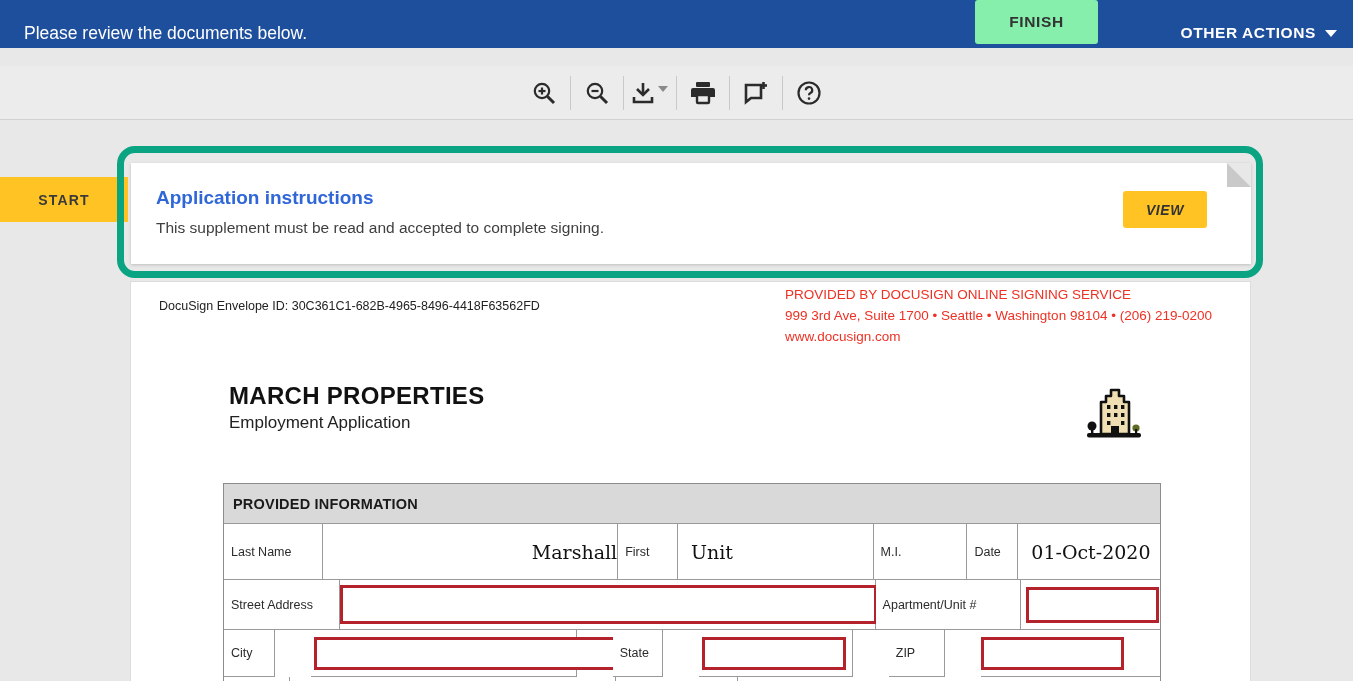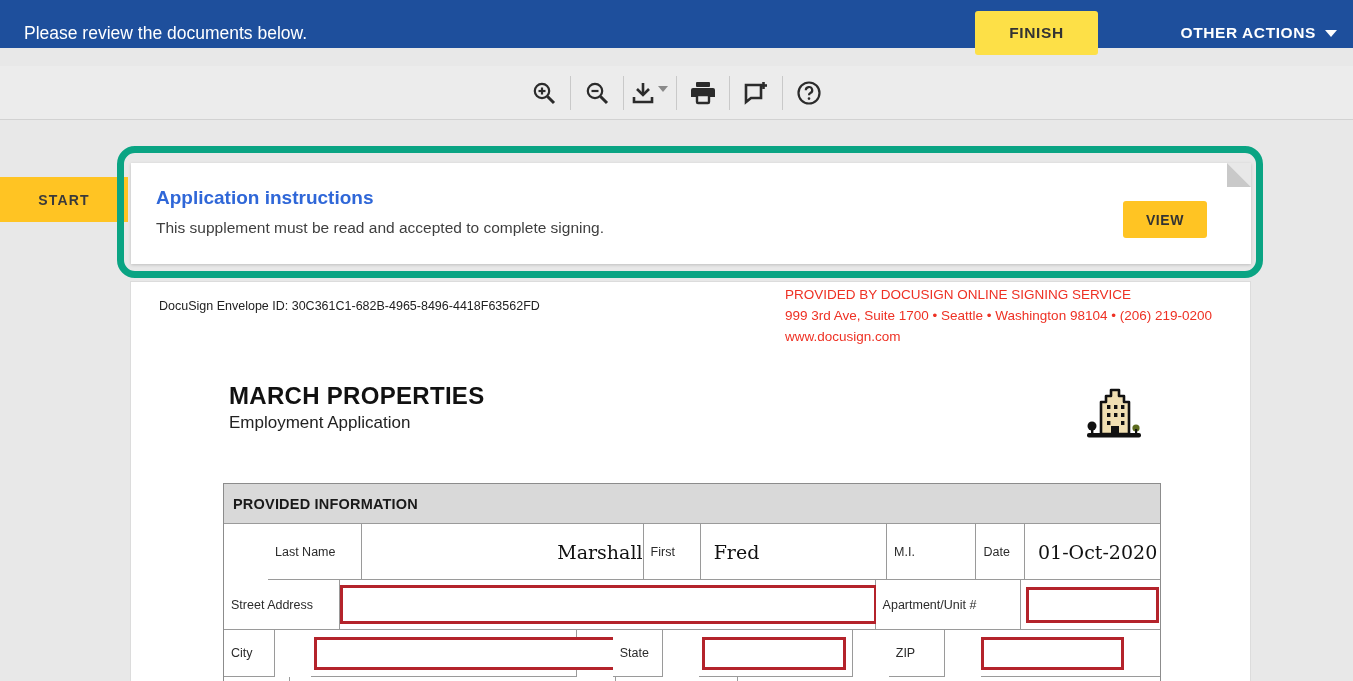--- a/index.html
+++ b/index.html
@@ -4,22 +4,22 @@
 <style>
   * { margin:0; padding:0; box-sizing:border-box; }
   html,body { width:1353px; height:681px; }
   body { font-family:"Liberation Sans", sans-serif; background:#e8e8e8; overflow:hidden; }
   .app { position:relative; width:1353px; height:681px; }
 
   
   .topbar { position:absolute; left:0; top:0; width:1353px; height:48px; background:#1e4f9c; }
   .topbar-msg { position:absolute; left:24px; top:0; height:66px; line-height:66px;
                 color:#ffffff; font-size:17.5px; }
-  .finish-btn { position:absolute; left:975px; top:11px; width:123px; height:44px;
-                background:#fde047; border:none; border-radius:3px; cursor:pointer;
+  .finish-btn { position:absolute; left:975px; top:0; width:123px; height:44px;
+                background:#86efac; border:none; border-radius:3px; cursor:pointer;
                 font-family:"Liberation Sans", sans-serif; font-size:15.5px; font-weight:bold;
                 letter-spacing:.6px; color:#333333;text-align:center; }
   .other-actions { position:absolute; right:16px; top:0; height:66px; line-height:66px;
                    color:#ffffff; font-size:15.5px; font-weight:bold; letter-spacing:.6px;
                    cursor:pointer; display:flex; align-items:center; gap:9px; }
   .caret-down { display:inline-block; width:0; height:0; border-left:6px solid transparent;
                 border-right:6px solid transparent; border-top:7px solid #ffffff; }
 
   
   .toolbar { position:absolute; left:0; top:66px; width:1353px; height:54px; background:#ececec;
@@ -41,23 +41,23 @@
                border:7px solid #0aa483; border-radius:18px; z-index:5; pointer-events:none; }
   .inst-card { position:absolute; left:131px; top:163px; width:1120px; height:101px; background:#ffffff;
                box-shadow:0 1px 3px rgba(0,0,0,.18); z-index:4; }
   .dogear-bg { position:absolute; top:0; right:0; width:0; height:0;
                border-top:24px solid #e8e8e8; border-left:24px solid transparent; }
   .dogear-fold { position:absolute; top:0; right:0; width:0; height:0;
                  border-bottom:24px solid #c9c9c9; border-right:24px solid transparent; }
   .inst-title { position:absolute; left:25px; top:24px; font-size:19px; font-weight:bold;
                 color:#2f67d8; cursor:pointer; }
   .inst-desc { position:absolute; left:25px; top:56px; font-size:15.5px; color:#3f3f3f; }
-  .view-btn { position:absolute; left:992px; top:38px; width:84px; height:37px; background:#ffc423;
+  .view-btn { position:absolute; left:992px; top:28px; width:84px; height:37px; background:#ffc423;
               border:none; border-radius:3px; cursor:pointer; font-family:"Liberation Sans", sans-serif;
-              font-size:14px; font-weight:bold; letter-spacing:.6px; color:#333333; }
+              font-size:14px; font-weight:bold; letter-spacing:.6px; color:#333333;font-style:italic; }
 
   
   .doc-page { position:absolute; left:130px; top:281px; width:1121px; height:400px; background:#ffffff;
               border:1px solid #dcdcdc; border-bottom:none; }
   .envelope-id { position:absolute; left:28px; top:17px; font-size:12.5px; color:#222222; }
   .demo-notice { position:absolute; left:654px; top:2px; color:#ee3124; font-size:13.5px; line-height:21px; white-space:nowrap; }
   .doc-title { position:absolute; left:98px; top:100px; }
   .company-name { font-size:24px; font-weight:bold; color:#111111; letter-spacing:.3px; }
   .form-subtitle { font-size:17px; color:#222222; margin-top:3px; }
   .building { position:absolute; left:952px; top:100px; }
@@ -200,31 +200,31 @@
           <rect x="8" y="46" width="2.4" height="7" fill="#111111"></rect>
         <circle cx="53" cy="46" r="3.6" fill="#5c6b1e"></circle>
           <rect x="52" y="47" width="2.2" height="6" fill="#111111"></rect>
       </svg>
     </div>
 
     <div class="app-table">
       <div class="t-header">PROVIDED INFORMATION</div>
 
       <div class="t-row row1">
-        <div class="t-cell" style="width:99px;margin-left:44px;">
+        <div class="t-cell" style="width:99px;">
             <span class="lbl">Last Name</span>
           </div>
         <div class="t-cell" style="width:296px;justify-content:flex-end;">
             <span class="val">Marshall</span>
           </div>
         <div class="t-cell" style="width:60px;">
             <span class="lbl">First</span>
           </div>
         <div class="t-cell" style="width:196px;">
-            <span class="val">Fred</span>
+            <span class="val">Unit</span>
           </div>
         <div class="t-cell" style="width:94px;">
             <span class="lbl">M.I.</span>
           </div>
         <div class="t-cell" style="width:51px;">
             <span class="lbl">Date</span>
           </div>
         <div class="t-cell" style="width:142px;">
             <span class="val">01-Oct-2020</span>
           </div>

